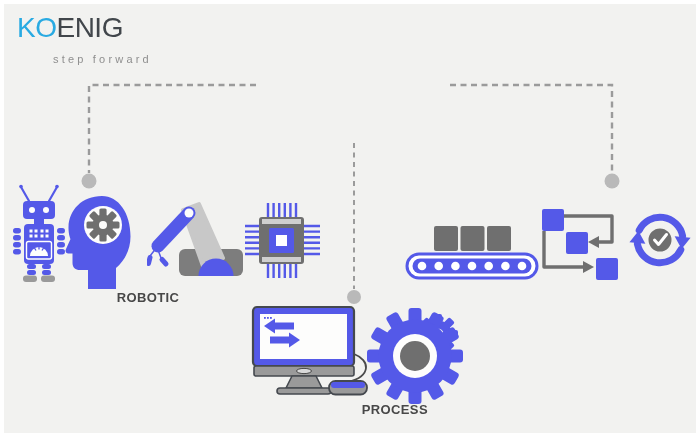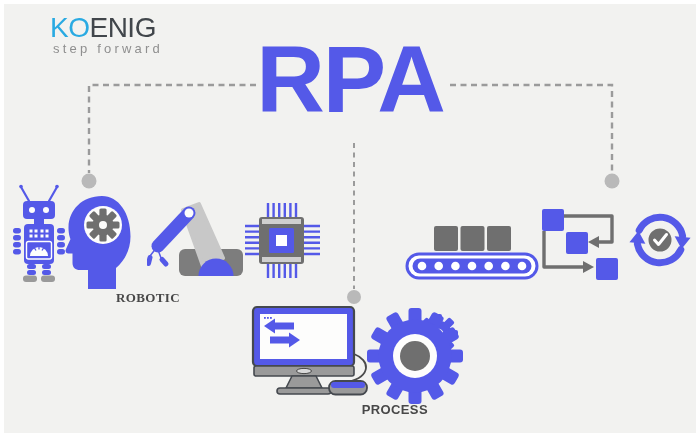--- a/index.html
+++ b/index.html
@@ -8,24 +8,24 @@
     --label-gray:#484848; --connector-gray:#9b9b9b; --dot-gray:#b9b9b9;
     --outline-dark:#45494f; --mid-gray:#9a9a9a;
   }
   *{margin:0;padding:0;box-sizing:border-box;}
   body{font-family:"Liberation Sans",sans-serif;background:#fff;}
   .canvas{position:relative;width:700px;height:437px;background:var(--background);
     border:4px solid #ffffff;overflow:hidden;}
   .abs{position:absolute;}
   .overlay{position:absolute;left:0;top:0;pointer-events:none;}
   .logo{position:absolute;left:13px;top:10px;line-height:1;}
-  .logo-word{font-size:28px;letter-spacing:-0.5px;font-weight:normal;margin-left:33px;}
+  .logo-word{font-size:28px;letter-spacing:-0.5px;font-weight:normal;}
   .logo-ko{color:var(--logo-blue);}
   .logo-enig{color:var(--logo-dark);}
-  .logo-tag{font-size:13px;letter-spacing:3.2px;color:#8f8f8f;margin:0 0 0 36px;}
+  .logo-tag{font-size:11px;letter-spacing:3.2px;color:#8f8f8f;margin:12px 0 0 36px;}
   .rpa-title{position:absolute;left:0;right:0;top:28px;text-align:center;
     font-size:95px;font-weight:bold;letter-spacing:-2px;line-height:1;
     color:var(--accent-blue);}
   .section-label{position:absolute;width:160px;text-align:center;font-size:13px;
     font-weight:bold;letter-spacing:0.4px;color:var(--label-gray);}
   
   .f-blue{fill:var(--accent-blue);} .f-gray{fill:var(--icon-gray);}
   .f-lgray{fill:var(--light-gray);} .f-mgray{fill:var(--mid-gray);}
   .f-white{fill:#fdfdfc;} .f-bg{fill:var(--background);}
   .s-blue{stroke:var(--accent-blue);} .s-gray{stroke:var(--icon-gray);}
@@ -34,21 +34,20 @@
 </head>
 <body>
 
 <div class="canvas">
 
   <div class="logo">
     <div class="logo-word"><span class="logo-ko">KO</span><span class="logo-enig">ENIG</span></div>
     <div class="logo-tag">step forward</div>
   </div>
 
-  <div class="rpa-title">RPA</div>
 
   <svg class="overlay" width="700" height="437" viewBox="0 0 700 437">
     <path d="M 252 81 L 85 81 L 85 169" fill="none" stroke="var(--connector-gray)" stroke-width="2.4" stroke-dasharray="6 4.5"></path>
     <circle cx="85" cy="177" r="7.5" fill="var(--dot-gray)"></circle>
     <path d="M 446 81 L 608 81 L 608 169" fill="none" stroke="var(--connector-gray)" stroke-width="2.4" stroke-dasharray="6 4.5"></path>
     <circle cx="608" cy="177" r="7.5" fill="var(--dot-gray)"></circle>
     <path d="M 350 139 L 350 285" fill="none" stroke="var(--connector-gray)" stroke-width="2" stroke-dasharray="5 4.5"></path>
     <circle cx="350" cy="293" r="7" fill="var(--dot-gray)"></circle>
   </svg>
 
@@ -128,21 +127,21 @@
       <path d="M0 25 H14 M0 30.6 H14 M0 36.2 H14 M0 41.8 H14 M0 47.4 H14 M0 53 H14"></path>
       <path d="M59 25 H75 M59 30.6 H75 M59 36.2 H75 M59 41.8 H75 M59 47.4 H75 M59 53 H75"></path>
     </g>
     <rect x="14" y="16" width="45" height="47" rx="3" class="f-gray"></rect>
     <rect x="17" y="18" width="39" height="5" fill="#cfcfcf"></rect>
     <rect x="17" y="56" width="39" height="5" fill="#cfcfcf"></rect>
     <rect x="24" y="27" width="25" height="25" rx="1.5" class="f-blue"></rect>
     <rect x="31" y="34" width="11" height="11" fill="#ffffff"></rect>
   </svg>
 
-  <div class="section-label" style="left:64px;top:286px;font-family:Liberation Serif, serif;">ROBOTIC</div>
+  <div class="section-label" style="left:64px;top:286px;">ROBOTIC</div>
 
   <svg class="abs" style="left:240px;top:300px;" width="130" height="95" viewBox="0 0 130 95">
     <path d="M 110 50 C 126 56 128 72 104 78" fill="none" stroke="#4a4a4a" stroke-width="1.8"></path>
     <rect x="9" y="3" width="101" height="59" rx="4" class="f-blue s-dark" stroke-width="2.2"></rect>
     <rect x="16" y="10" width="87" height="45" class="f-white"></rect>
     <rect x="20" y="13" width="1.8" height="1.8" class="f-blue"></rect>
       <rect x="23" y="13" width="1.8" height="1.8" class="f-blue"></rect>
       <rect x="26" y="13" width="1.8" height="1.8" class="f-blue"></rect>
     <rect x="30" y="18.5" width="20" height="7" class="f-blue"></rect>
     <polygon points="31,14.5 31,29.5 20,22" class="f-blue"></polygon>

